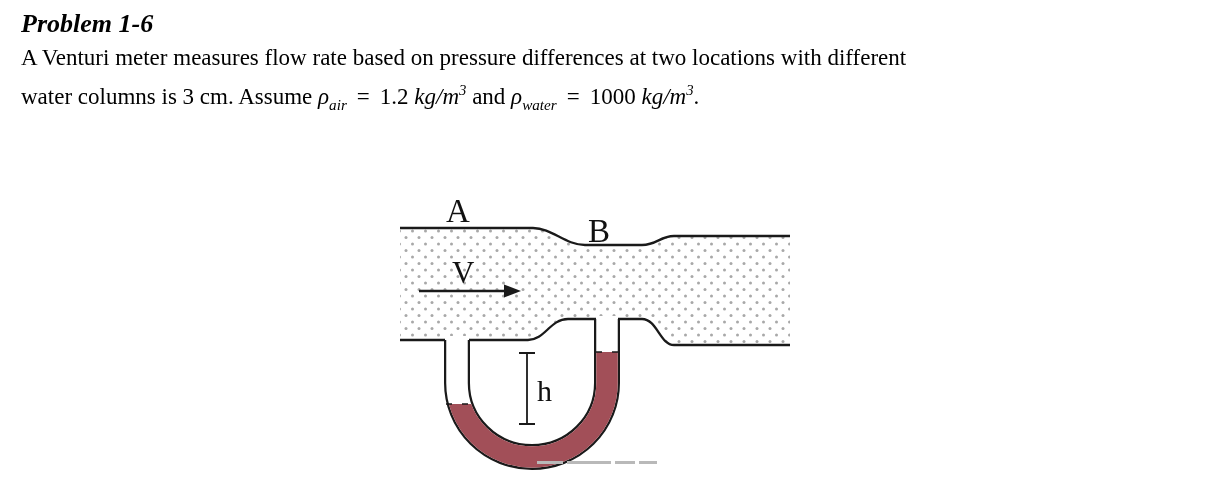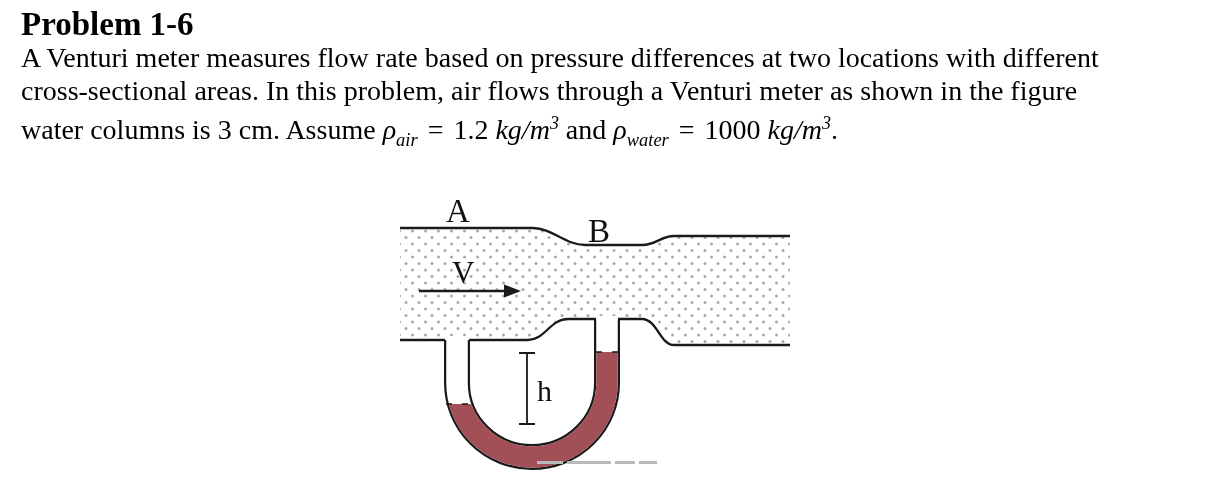--- a/index.html
+++ b/index.html
@@ -5,36 +5,35 @@
   html, body { margin: 0; padding: 0; }
   body {
     width: 1214px; height: 494px;
     background: #ffffff;
     font-family: "Liberation Serif", serif;
     color: #000;
     position: relative;
     overflow: hidden;
   }
   .textblock { position: absolute; left: 21px; top: 7px; width: 1185px; }
-  .title { font-size: 33px; font-weight: bold; line-height: 34px; white-space: nowrap; }
-  .line  { font-size: 28px; line-height: 33px; white-space: nowrap; }
+  .title { font-size: 26px; font-weight: bold; line-height: 34px; white-space: nowrap; font-style: italic; }
+  .line  { font-size: 23px; line-height: 33px; white-space: nowrap; }
   .var   { font-style: italic; }
   .sub   { font-size: 66%; font-style: italic; text-align: center; }
   .sup   { font-size: 64%; }
   .eq    { padding: 0 10px; }
   svg text { font-family: "Liberation Serif", serif; fill: #111; }
   .figwrap { position: absolute; left: 398px; top: 188px; }
 </style>
 </head>
 <body>
 
 <div class="textblock">
   <div class="title">Problem 1-6</div>
   <div class="line">A Venturi meter measures flow rate based on pressure differences at two locations with different</div>
-  <div class="line">cross-sectional areas. In this problem, air flows through a Venturi meter as shown in the figure</div>
   <div class="line"><span>water columns is 3 cm. Assume </span><span><span class="var">ρ</span><sub class="sub">air</sub></span><span class="eq">=</span><span>1.2</span> <span class="var">kg/m</span><sup class="sup var">3</sup> <span>and</span> <span><span class="var">ρ</span><sub class="sub">water</sub></span><span class="eq">=</span><span>1000</span> <span class="var">kg/m</span><sup class="sup var">3</sup><span>.</span></div>
 </div>
 
 <div class="figwrap">
   <svg width="398" height="292" viewBox="398 188 398 292">
     <defs>
       <pattern id="dots" width="13" height="13" patternUnits="userSpaceOnUse">
         <circle cx="3" cy="3.5" r="1.5" fill="#a8a8a8"></circle>
         <circle cx="9.5" cy="10" r="1.5" fill="#a8a8a8"></circle>
       </pattern>

